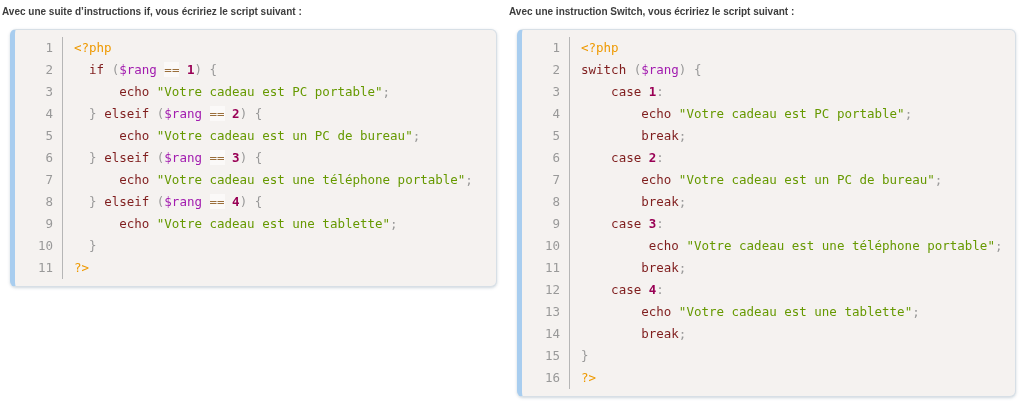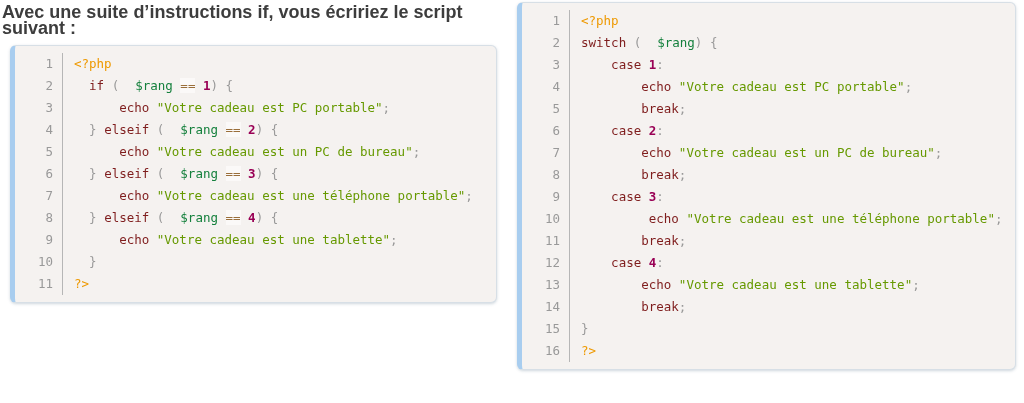--- a/index.html
+++ b/index.html
@@ -14,21 +14,21 @@
   .page {
     display: flex;
     gap: 12px;
     padding: 2px 8px 0 2px;
     box-sizing: border-box;
   }
   .col { box-sizing: border-box; }
   .col-left  { width: 495px; flex: 0 0 495px; }
   .col-right { width: 507px; flex: 0 0 507px; }
   .section-heading {
-    font-size: 18px;
+    font-size: 10px;
     font-weight: bold;
     color: #3d3d3d;
     margin: 2px 0 9px 0;
     line-height: 16px;
   }
   .code-block {
     margin: 0 0 0 8px;
     background: #f5f2f0;
     border: 1px solid #d7dfe6;
     border-left: 5px solid #a8cdef;
@@ -47,34 +47,35 @@
     width: 38px;
     text-align: right;
     padding-right: 9px;
     color: #999999;
     border-right: 1px solid #b6b6b6;
   }
   .line-code { padding-left: 11px; }
   
   .tok-d { color: #ee9900; font-weight: normal; }                      
   .tok-k { color: #7f1d1d; }                                         
-  .tok-v { color: #15803d; margin-left: 16px; }                                         
+  .tok-v { color: #a21caf; }                                         
   .tok-o { color: #9a6e3a; background: rgba(255,255,255,0.55); }     
   .tok-n { color: #990055; font-weight: bold; }                      
   .tok-s { color: #669900; }                                         
   .tok-p { color: #999999; }                                         
   .tok-t { color: #333333; }                                         
 </style>
 </head>
 <body>
 
 <div class="page">
 
   <section class="col col-left">
     <h3 class="section-heading">Avec une suite d’instructions if, vous écririez le script suivant :</h3>
     <pre class="code-block"><div class="code-line"><span class="line-number">1</span><span class="line-code"><span class="tok-d">&lt;?php</span></span></div><div class="code-line"><span class="line-number">2</span><span class="line-code"><span class="tok-t">  </span><span class="tok-k">if</span><span class="tok-t"> </span><span class="tok-p">(</span><span class="tok-v">$rang</span><span class="tok-t"> </span><span class="tok-o">==</span><span class="tok-t"> </span><span class="tok-n">1</span><span class="tok-p">)</span><span class="tok-t"> </span><span class="tok-p">{</span></span></div><div class="code-line"><span class="line-number">3</span><span class="line-code"><span class="tok-t">      </span><span class="tok-k">echo</span><span class="tok-t"> </span><span class="tok-s">"Votre cadeau est PC portable"</span><span class="tok-p">;</span></span></div><div class="code-line"><span class="line-number">4</span><span class="line-code"><span class="tok-t">  </span><span class="tok-p">}</span><span class="tok-t"> </span><span class="tok-k">elseif</span><span class="tok-t"> </span><span class="tok-p">(</span><span class="tok-v">$rang</span><span class="tok-t"> </span><span class="tok-o">==</span><span class="tok-t"> </span><span class="tok-n">2</span><span class="tok-p">)</span><span class="tok-t"> </span><span class="tok-p">{</span></span></div><div class="code-line"><span class="line-number">5</span><span class="line-code"><span class="tok-t">      </span><span class="tok-k">echo</span><span class="tok-t"> </span><span class="tok-s">"Votre cadeau est un PC de bureau"</span><span class="tok-p">;</span></span></div><div class="code-line"><span class="line-number">6</span><span class="line-code"><span class="tok-t">  </span><span class="tok-p">}</span><span class="tok-t"> </span><span class="tok-k">elseif</span><span class="tok-t"> </span><span class="tok-p">(</span><span class="tok-v">$rang</span><span class="tok-t"> </span><span class="tok-o">==</span><span class="tok-t"> </span><span class="tok-n">3</span><span class="tok-p">)</span><span class="tok-t"> </span><span class="tok-p">{</span></span></div><div class="code-line"><span class="line-number">7</span><span class="line-code"><span class="tok-t">      </span><span class="tok-k">echo</span><span class="tok-t"> </span><span class="tok-s">"Votre cadeau est une téléphone portable"</span><span class="tok-p">;</span></span></div><div class="code-line"><span class="line-number">8</span><span class="line-code"><span class="tok-t">  </span><span class="tok-p">}</span><span class="tok-t"> </span><span class="tok-k">elseif</span><span class="tok-t"> </span><span class="tok-p">(</span><span class="tok-v">$rang</span><span class="tok-t"> </span><span class="tok-o">==</span><span class="tok-t"> </span><span class="tok-n">4</span><span class="tok-p">)</span><span class="tok-t"> </span><span class="tok-p">{</span></span></div><div class="code-line"><span class="line-number">9</span><span class="line-code"><span class="tok-t">      </span><span class="tok-k">echo</span><span class="tok-t"> </span><span class="tok-s">"Votre cadeau est une tablette"</span><span class="tok-p">;</span></span></div><div class="code-line"><span class="line-number">10</span><span class="line-code"><span class="tok-t">  </span><span class="tok-p">}</span></span></div><div class="code-line"><span class="line-number">11</span><span class="line-code"><span class="tok-d">?&gt;</span></span></div></pre>
   </section>
 
   <section class="col col-right">
+    <h3 class="section-heading">Avec une instruction Switch, vous écririez le script suivant :</h3>
     <pre class="code-block"><div class="code-line"><span class="line-number">1</span><span class="line-code"><span class="tok-d">&lt;?php</span></span></div><div class="code-line"><span class="line-number">2</span><span class="line-code"><span class="tok-k">switch</span><span class="tok-t"> </span><span class="tok-p">(</span><span class="tok-v">$rang</span><span class="tok-p">)</span><span class="tok-t"> </span><span class="tok-p">{</span></span></div><div class="code-line"><span class="line-number">3</span><span class="line-code"><span class="tok-t">    </span><span class="tok-k">case</span><span class="tok-t"> </span><span class="tok-n">1</span><span class="tok-p">:</span></span></div><div class="code-line"><span class="line-number">4</span><span class="line-code"><span class="tok-t">        </span><span class="tok-k">echo</span><span class="tok-t"> </span><span class="tok-s">"Votre cadeau est PC portable"</span><span class="tok-p">;</span></span></div><div class="code-line"><span class="line-number">5</span><span class="line-code"><span class="tok-t">        </span><span class="tok-k">break</span><span class="tok-p">;</span></span></div><div class="code-line"><span class="line-number">6</span><span class="line-code"><span class="tok-t">    </span><span class="tok-k">case</span><span class="tok-t"> </span><span class="tok-n">2</span><span class="tok-p">:</span></span></div><div class="code-line"><span class="line-number">7</span><span class="line-code"><span class="tok-t">        </span><span class="tok-k">echo</span><span class="tok-t"> </span><span class="tok-s">"Votre cadeau est un PC de bureau"</span><span class="tok-p">;</span></span></div><div class="code-line"><span class="line-number">8</span><span class="line-code"><span class="tok-t">        </span><span class="tok-k">break</span><span class="tok-p">;</span></span></div><div class="code-line"><span class="line-number">9</span><span class="line-code"><span class="tok-t">    </span><span class="tok-k">case</span><span class="tok-t"> </span><span class="tok-n">3</span><span class="tok-p">:</span></span></div><div class="code-line"><span class="line-number">10</span><span class="line-code"><span class="tok-t">         </span><span class="tok-k">echo</span><span class="tok-t"> </span><span class="tok-s">"Votre cadeau est une téléphone portable"</span><span class="tok-p">;</span></span></div><div class="code-line"><span class="line-number">11</span><span class="line-code"><span class="tok-t">        </span><span class="tok-k">break</span><span class="tok-p">;</span></span></div><div class="code-line"><span class="line-number">12</span><span class="line-code"><span class="tok-t">    </span><span class="tok-k">case</span><span class="tok-t"> </span><span class="tok-n">4</span><span class="tok-p">:</span></span></div><div class="code-line"><span class="line-number">13</span><span class="line-code"><span class="tok-t">        </span><span class="tok-k">echo</span><span class="tok-t"> </span><span class="tok-s">"Votre cadeau est une tablette"</span><span class="tok-p">;</span></span></div><div class="code-line"><span class="line-number">14</span><span class="line-code"><span class="tok-t">        </span><span class="tok-k">break</span><span class="tok-p">;</span></span></div><div class="code-line"><span class="line-number">15</span><span class="line-code"><span class="tok-p">}</span></span></div><div class="code-line"><span class="line-number">16</span><span class="line-code"><span class="tok-d">?&gt;</span></span></div></pre>
   </section>
 
 </div>
 
 </body></html>

